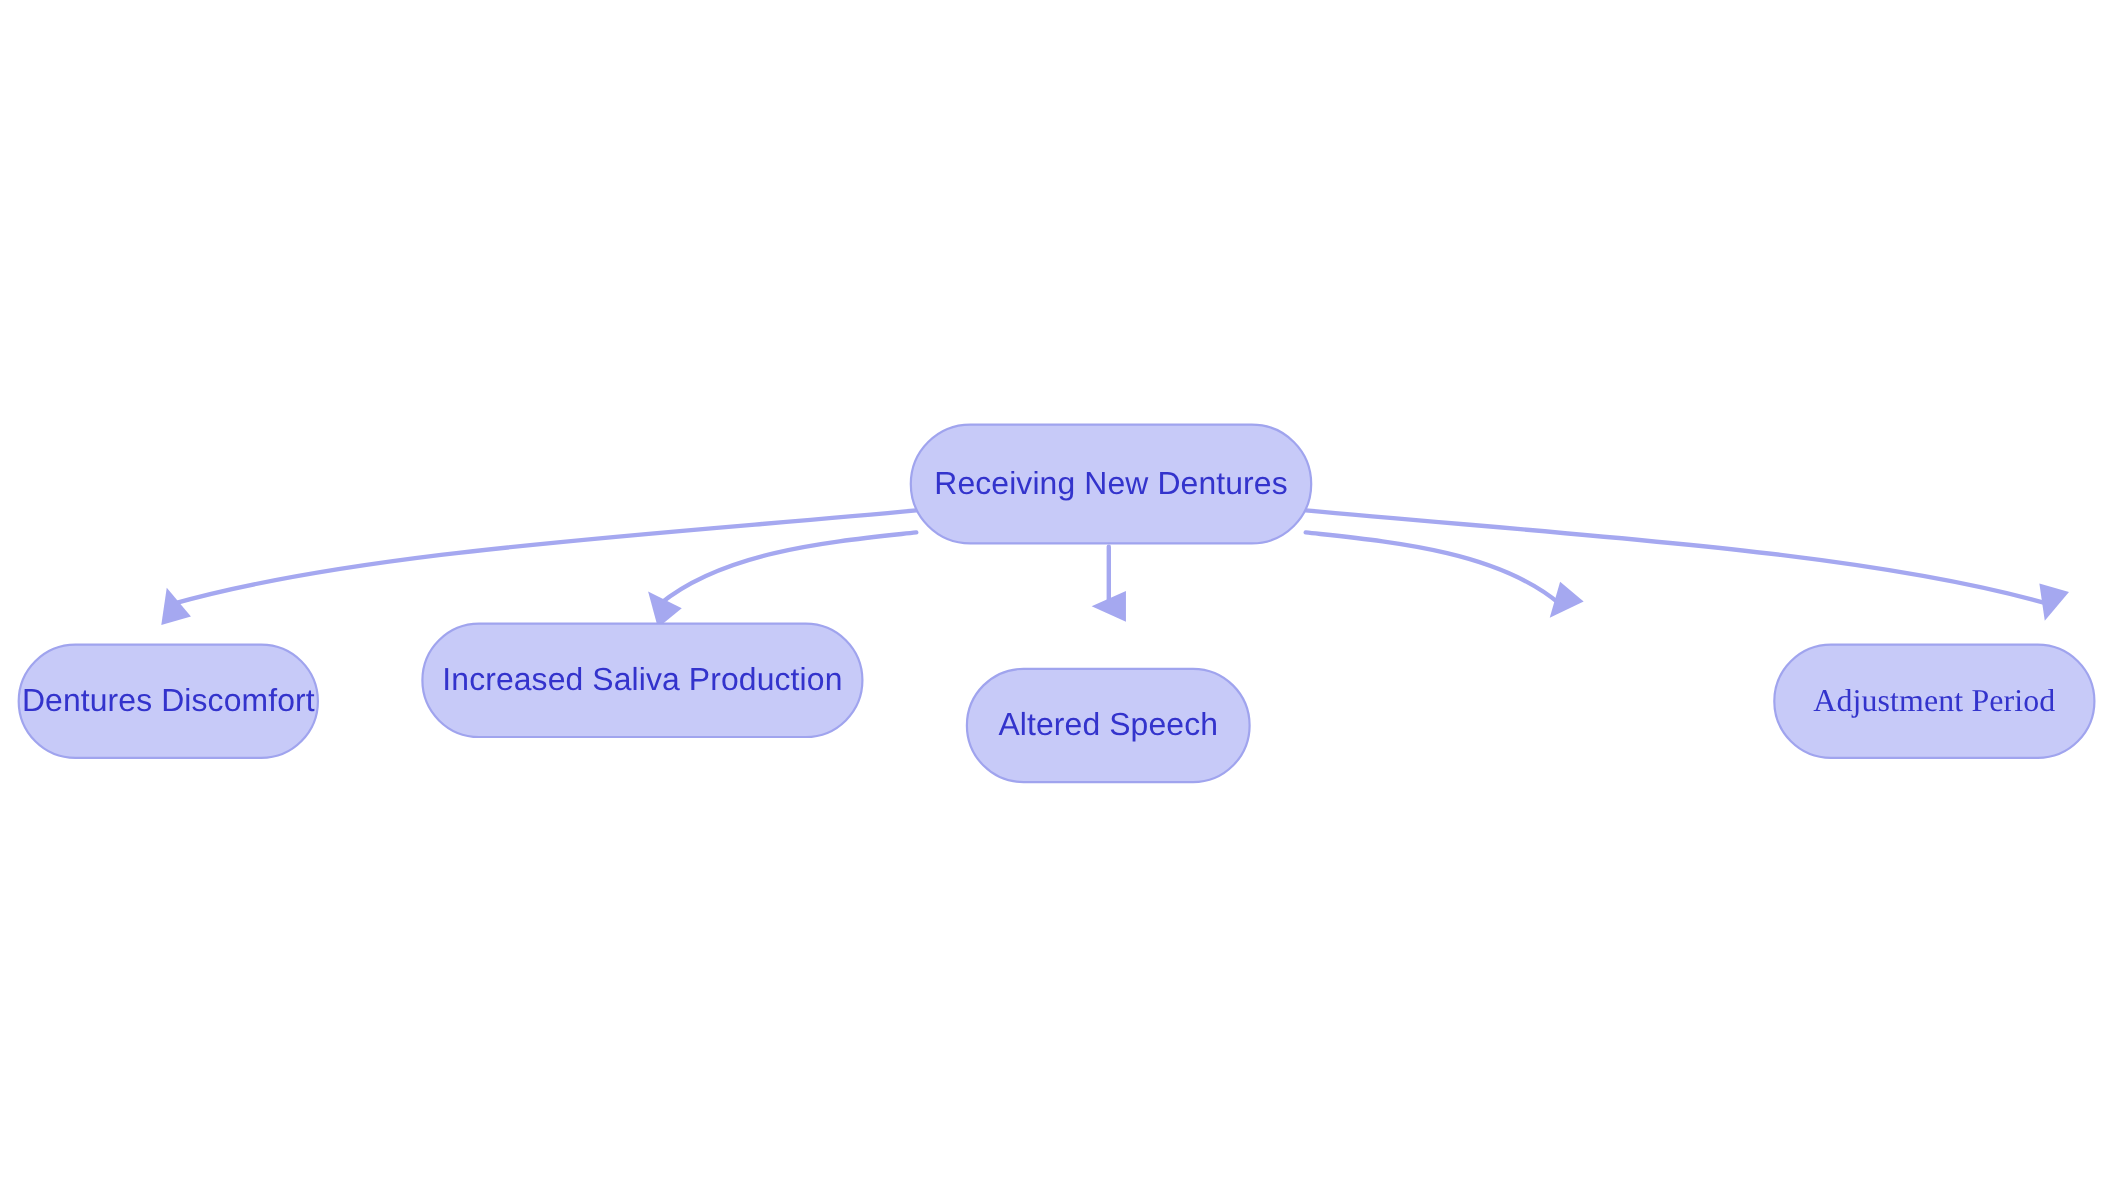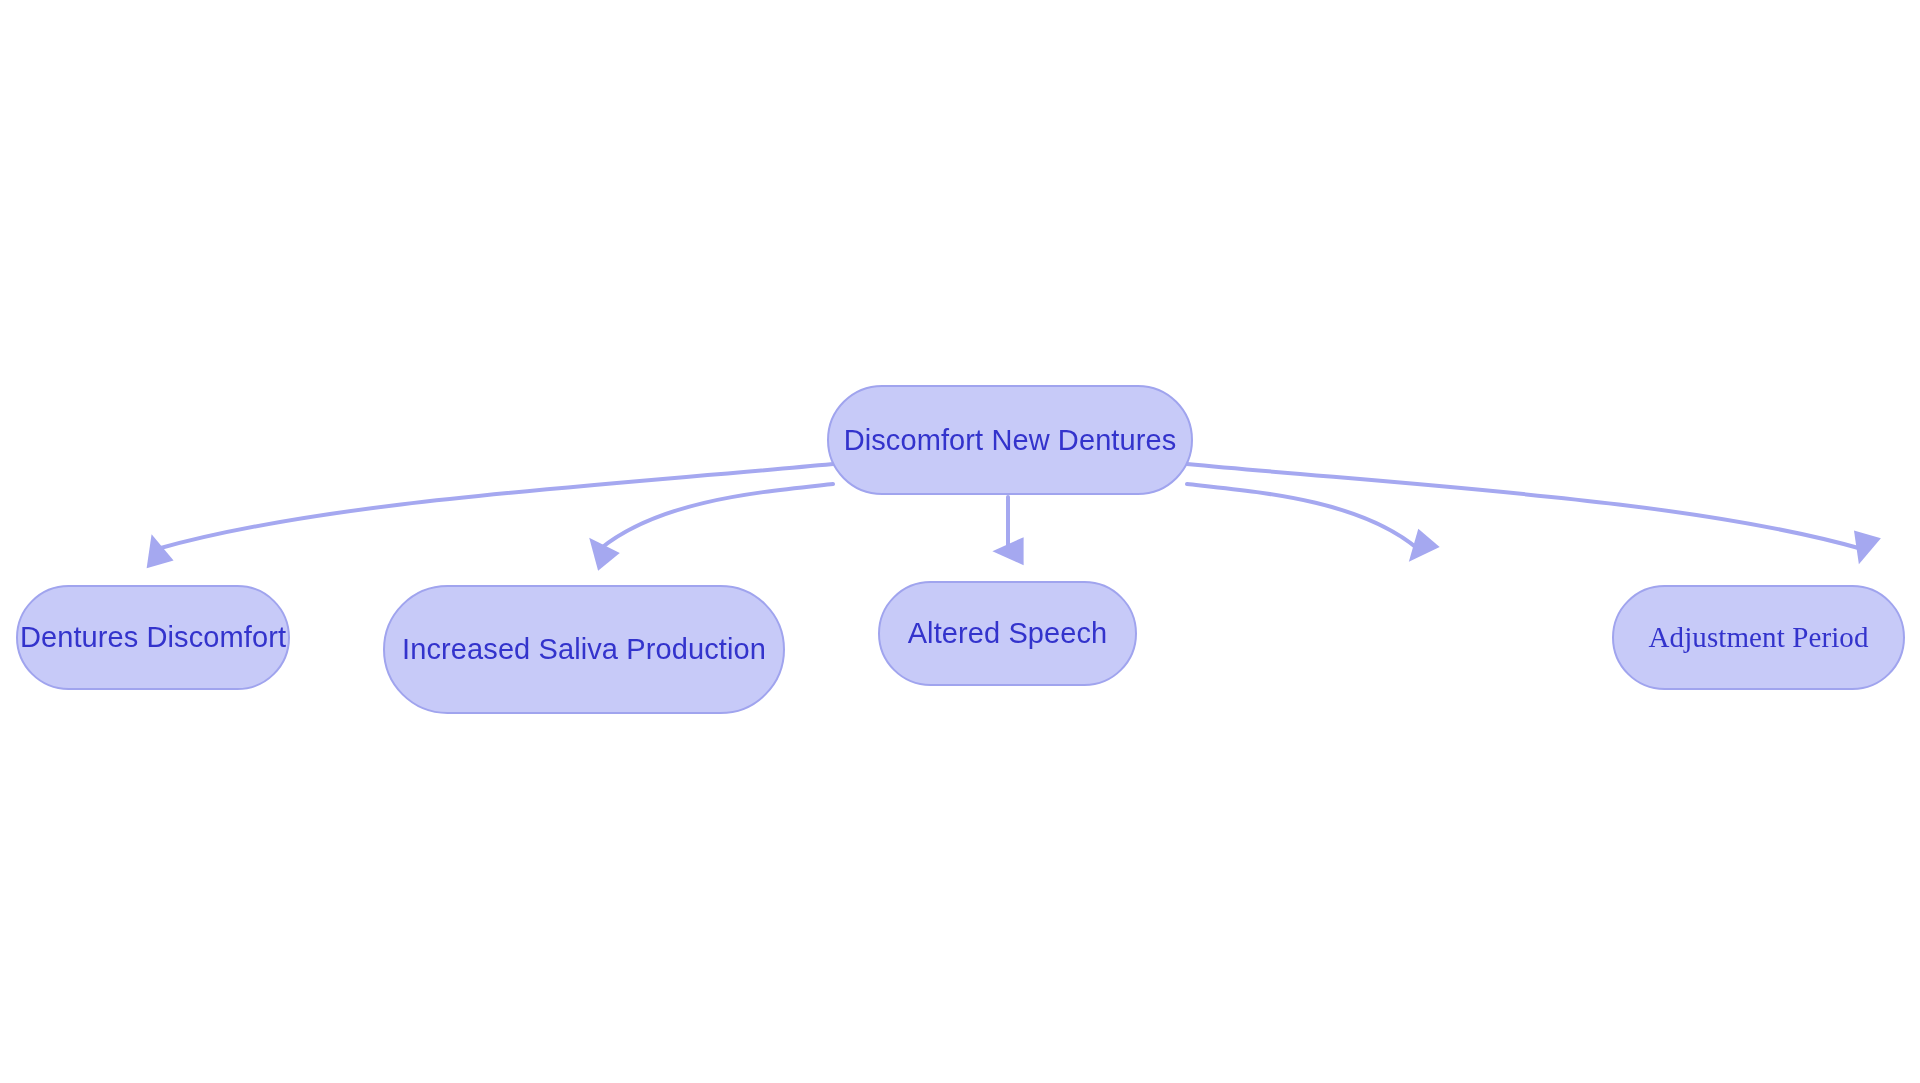--- a/index.html
+++ b/index.html
@@ -45,22 +45,22 @@
     color: #3333cc;
     line-height: 1;
   }
   .node-root {
     left: 827px;
     top: 385px;
     width: 366px;
     height: 110px;
   }
   .node-leaf-0 { left: 16px;   top: 585px; width: 274px; height: 105px; }
-  .node-leaf-1 { left: 383px;  top: 585px; width: 402px; height: 129px; }
-  .node-leaf-2 { left: 878px;  top: 581px; width: 259px; height: 105px; }
+  .node-leaf-1 { left: 383px;  top: 566px; width: 402px; height: 105px; }
+  .node-leaf-2 { left: 878px;  top: 607px; width: 259px; height: 105px; }
   .node-leaf-3 { left: 1230px; top: 585px; width: 287px; height: 105px; }
   .node-leaf-4 { left: 1612px; top: 585px; width: 293px; height: 105px; font-family: Liberation Serif, serif; }
 </style>
 </head>
 <body>
 
 <div id="canvas">
 
   <svg id="edge-layer" viewBox="0 0 1920 1083" width="1920" height="1083" xmlns="http://www.w3.org/2000/svg">
     <defs>
@@ -74,21 +74,21 @@
     <path d="M 833 484 C 760 492, 660 500, 600 549" fill="none" stroke="#a5a8f0" stroke-width="4" stroke-linecap="round" marker-end="url(#arrowhead)"></path>
 
     <path d="M 1008 497 L 1008 550" fill="none" stroke="#a5a8f0" stroke-width="4" stroke-linecap="round" marker-end="url(#arrowhead)"></path>
 
     <path d="M 1187 484 C 1260 492, 1360 500, 1418 549" fill="none" stroke="#a5a8f0" stroke-width="4" stroke-linecap="round" marker-end="url(#arrowhead)"></path>
 
     <path d="M 1187 464 C 1420 486, 1690 500, 1862 549" fill="none" stroke="#a5a8f0" stroke-width="4" stroke-linecap="round" marker-end="url(#arrowhead)"></path>
   </svg>
 
   <div class="node node-root">
-    <span class="node-label">Discomfort New Dentures</span>
+    <span class="node-label">Receiving New Dentures</span>
   </div>
 
   <div class="node node-leaf-0">
     <span class="node-label">Dentures Discomfort</span>
   </div>
 
   <div class="node node-leaf-1">
     <span class="node-label">Increased Saliva Production</span>
   </div>
 

